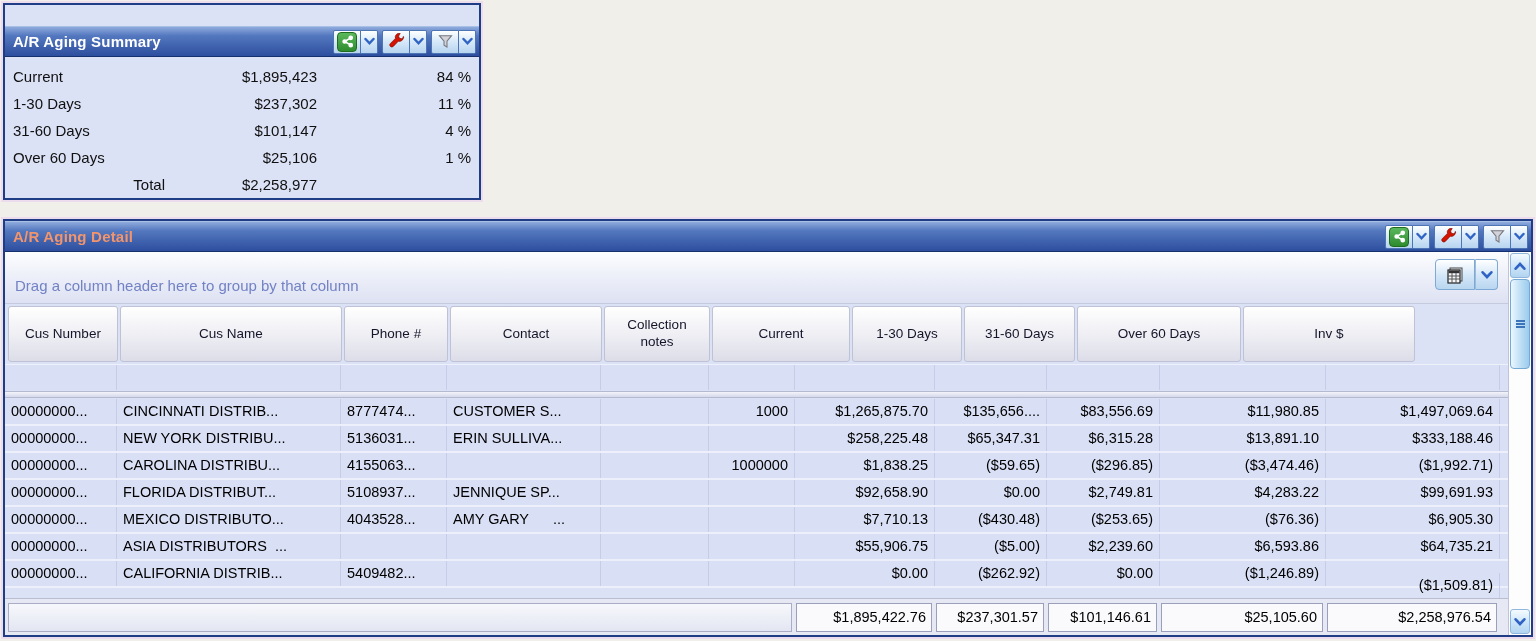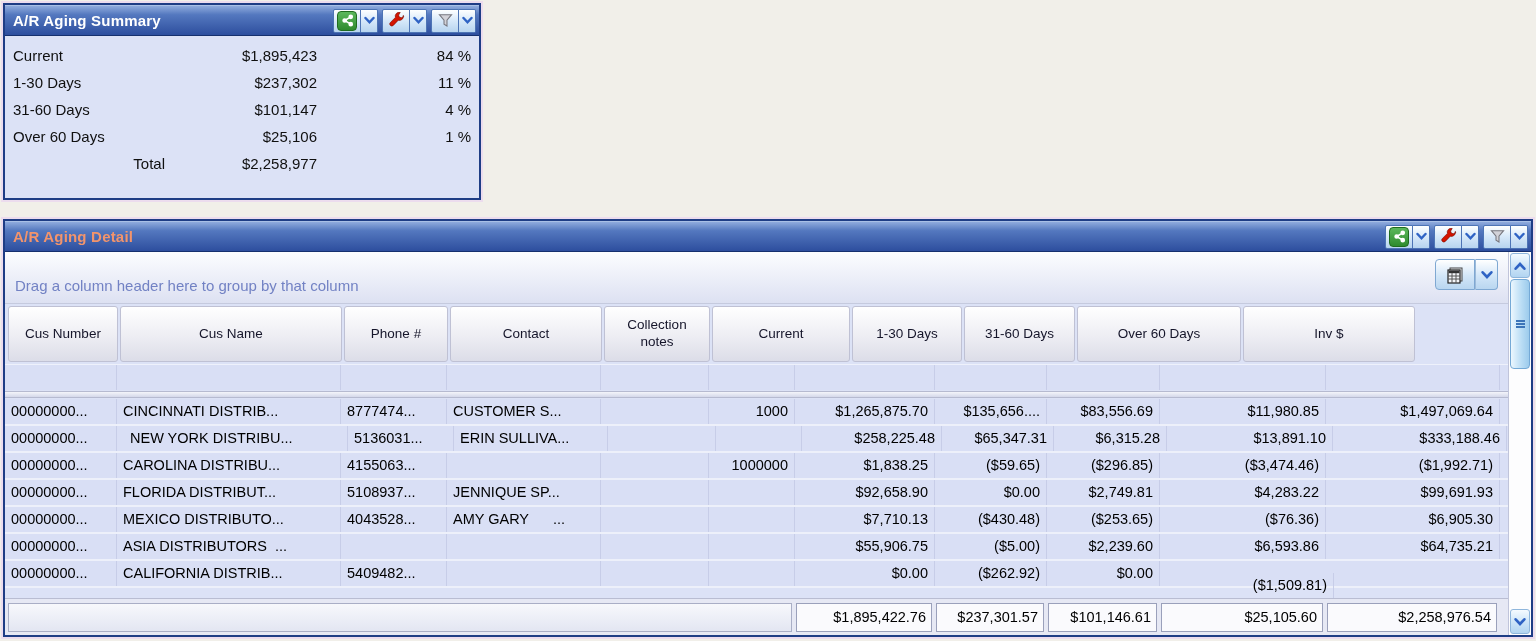--- a/index.html
+++ b/index.html
@@ -11,20 +11,21 @@
   }
 
   
   .panel {
     position: absolute;
     border: 2px solid #1e3d85;
     background: var(--panel-body, #dce2f6);
     box-shadow: 0 0 0 2px #ecdcee;
     display: flex;
     flex-direction: column;
+    justify-content: flex-end;
   }
   #summary-panel { left: 3px; top: 3px; width: 478px; height: 197px; }
   #detail-panel  { left: 3px; top: 219px; width: 1530px; height: 418px; }
 
   
   .caption {
     flex: none;
     height: 31px;
     display: flex;
     align-items: center;
@@ -344,21 +345,21 @@
             <div class="dcell" style="width: 108px;"></div>
             <div class="dcell r" style="width: 86px;">1000</div>
             <div class="dcell r" style="width: 140px;">$1,265,875.70</div>
             <div class="dcell r" style="width: 112px;">$135,656....</div>
             <div class="dcell r" style="width: 113px;">$83,556.69</div>
             <div class="dcell r" style="width: 166px;">$11,980.85</div>
             <div class="dcell r" style="width: 174px;">$1,497,069.64</div>
           </div>
           <div class="drow">
             <div class="dcell" style="width: 112px;">00000000...</div>
-            <div class="dcell" style="width: 224px; margin-left: 7px;">NEW YORK DISTRIBU...</div>
+            <div class="dcell" style="width: 224px;">NEW YORK DISTRIBU...</div>
             <div class="dcell" style="width: 106px;">5136031...</div>
             <div class="dcell" style="width: 154px;">ERIN SULLIVA...</div>
             <div class="dcell" style="width: 108px;"></div>
             <div class="dcell r" style="width: 86px;"></div>
             <div class="dcell r" style="width: 140px;">$258,225.48</div>
             <div class="dcell r" style="width: 112px;">$65,347.31</div>
             <div class="dcell r" style="width: 113px;">$6,315.28</div>
             <div class="dcell r" style="width: 166px;">$13,891.10</div>
             <div class="dcell r" style="width: 174px;">$333,188.46</div>
           </div>
@@ -417,20 +418,21 @@
           <div class="drow">
             <div class="dcell" style="width: 112px;">00000000...</div>
             <div class="dcell" style="width: 224px;">CALIFORNIA DISTRIB...</div>
             <div class="dcell" style="width: 106px;">5409482...</div>
             <div class="dcell" style="width: 154px;"></div>
             <div class="dcell" style="width: 108px;"></div>
             <div class="dcell r" style="width: 86px;"></div>
             <div class="dcell r" style="width: 140px;">$0.00</div>
             <div class="dcell r" style="width: 112px;">($262.92)</div>
             <div class="dcell r" style="width: 113px;">$0.00</div>
+            <div class="dcell r" style="width: 166px;">($1,246.89)</div>
             <div class="dcell r" style="width: 174px; margin-top: 12px;">($1,509.81)</div>
           </div>
         </div>
       <div class="totals-row">
           <div class="tspacer" style="width: 784px;"></div>
           <div class="tbox" style="width: 136px;">$1,895,422.76</div>
           <div class="tbox" style="width: 108px;">$237,301.57</div>
           <div class="tbox" style="width: 109px;">$101,146.61</div>
           <div class="tbox" style="width: 162px;">$25,105.60</div>
           <div class="tbox" style="width: 170px;">$2,258,976.54</div>

